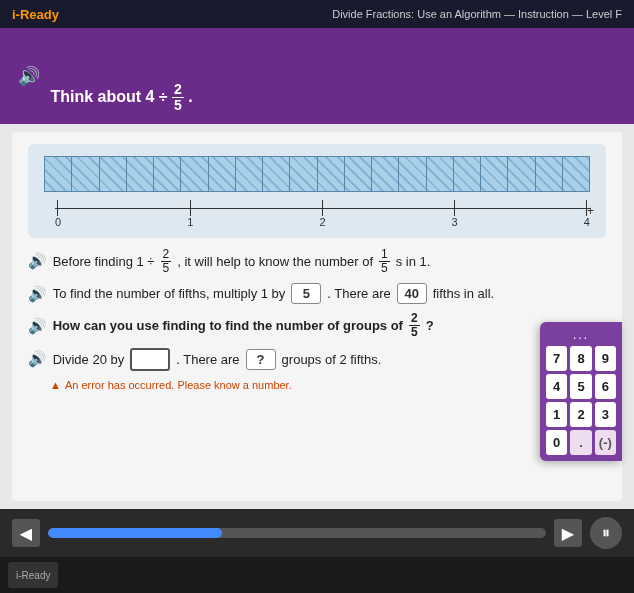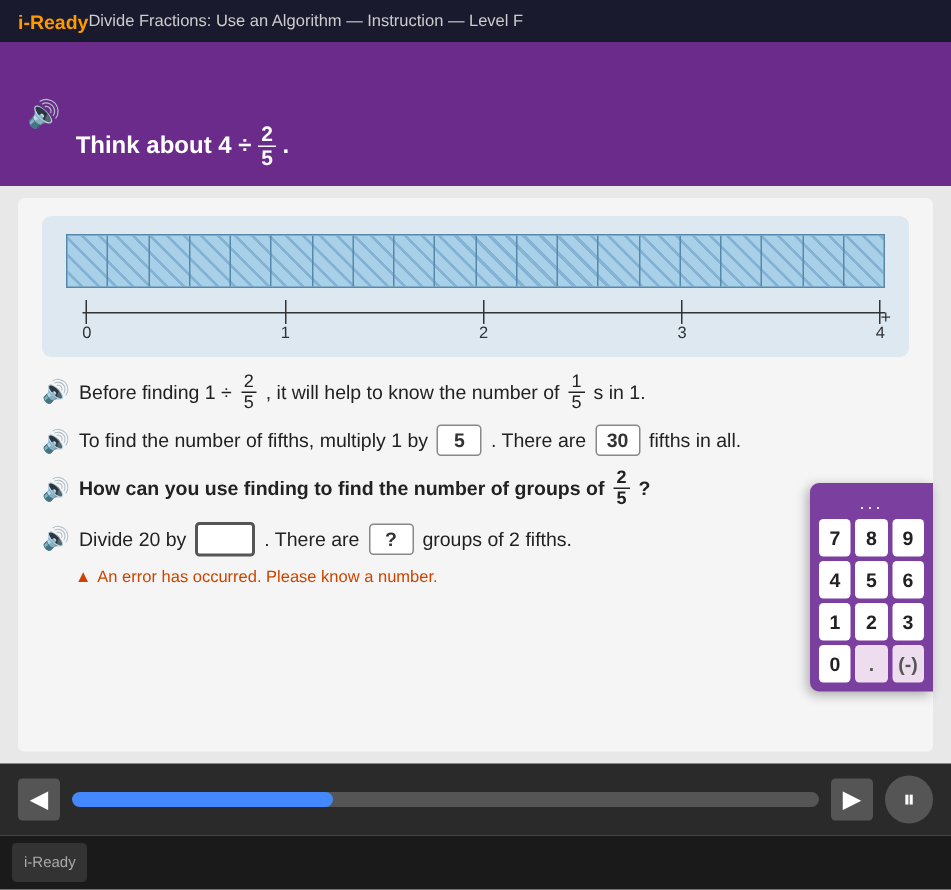--- a/index.html
+++ b/index.html
@@ -23,21 +23,21 @@
       height: 28px;
     }
     .top-bar-brand {
       color: #f90;
       font-weight: bold;
       font-size: 13px;
     }
     .top-bar-title {
       color: #ccc;
       font-size: 11px;
-      text-align: left;
+      text-align: right;
       flex: 1;
     }
 
     
     .main-content {
       background: #e8e8e8;
       flex: 1;
       display: flex;
       flex-direction: column;
       overflow: hidden;
@@ -383,21 +383,21 @@
         <span class="den">5</span>
       </span>
       <span>s in 1.</span>
     </div>
 
     <div class="instruction-line">
       <span class="audio-btn">🔊</span>
       <span>To find the number of fifths, multiply 1 by</span>
       <span class="answer-box">5</span>
       <span>. There are</span>
-      <span class="answer-box">30</span>
+      <span class="answer-box">40</span>
       <span>fifths in all.</span>
     </div>
 
     <div class="instruction-line" style="margin-top:6px;">
       <span class="audio-btn">🔊</span>
       <span class="bold-question">How can you use finding to find the number of groups of</span>
       <span class="fraction-inline bold-question" style="font-size:12px;">
         <span class="num">2</span>
         <span class="den">5</span>
       </span>

